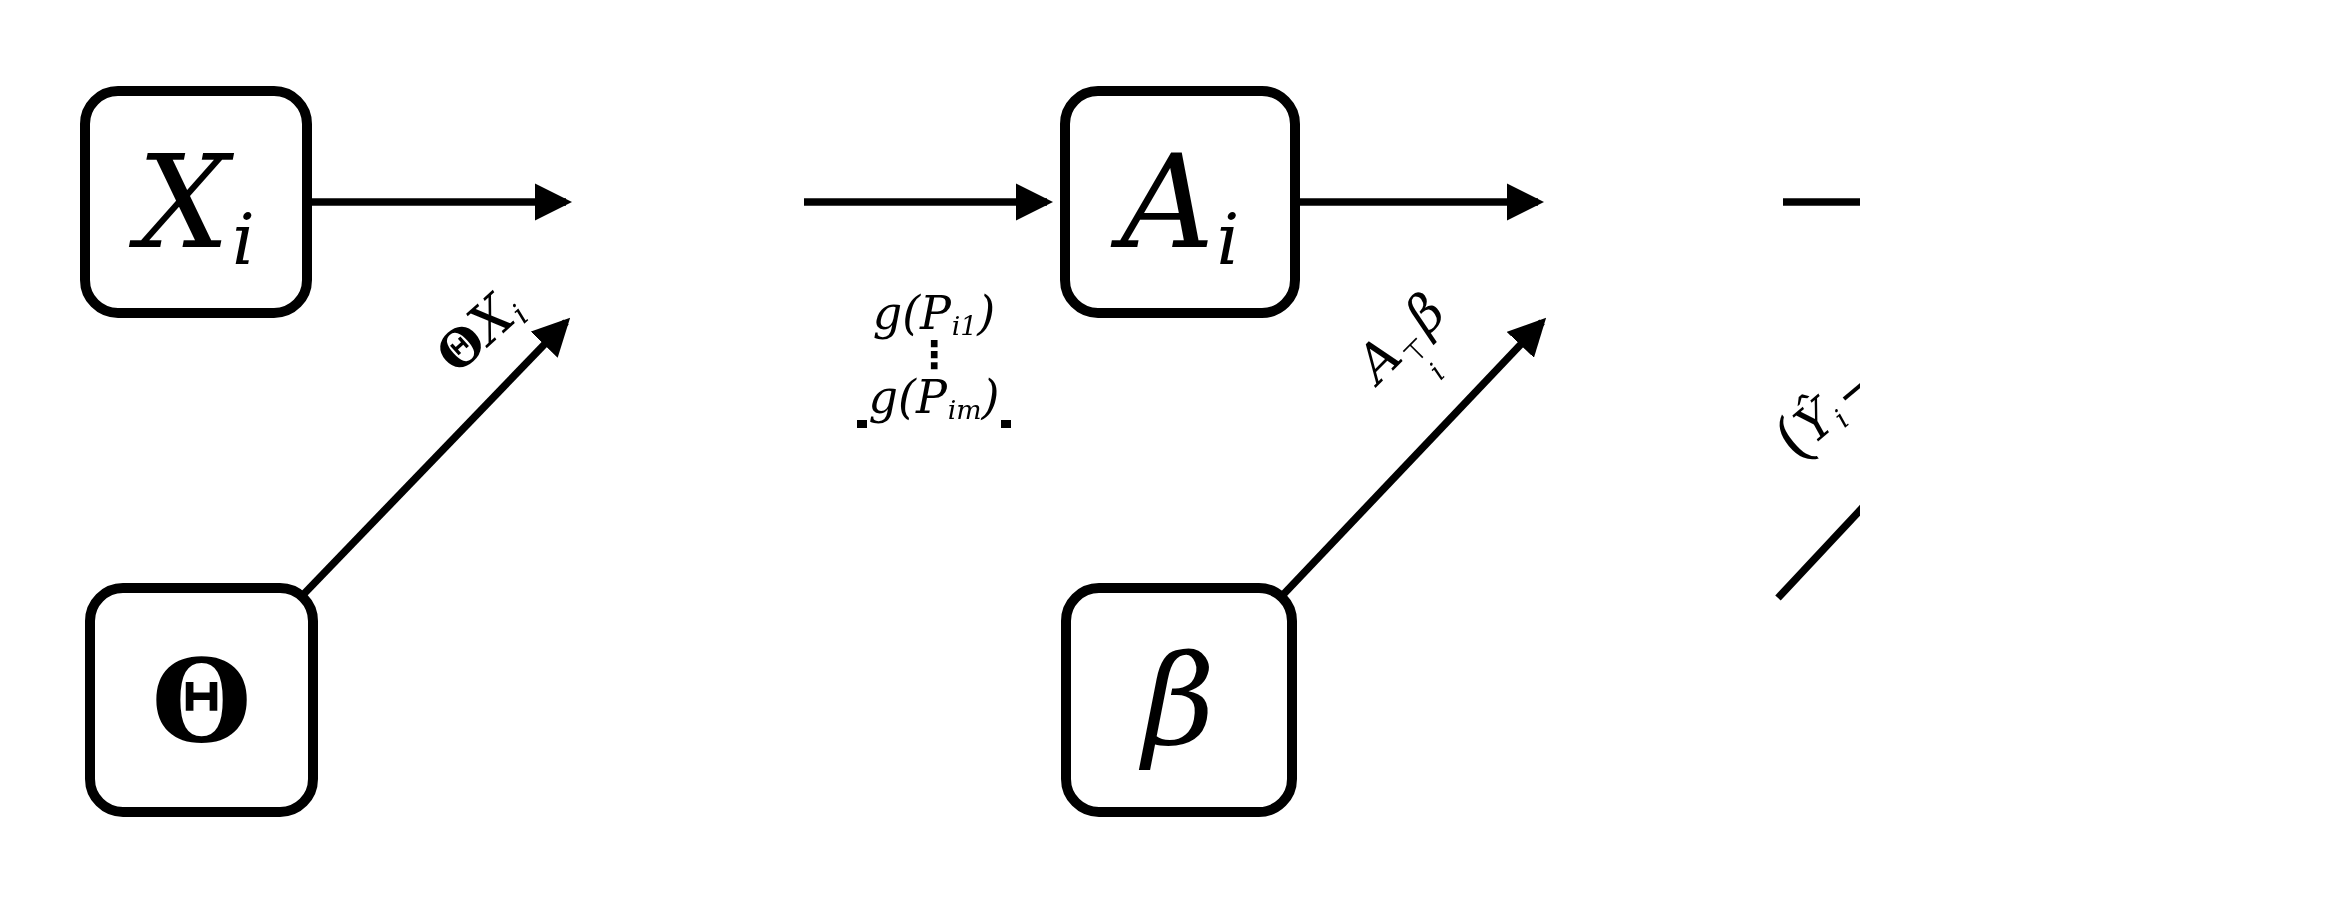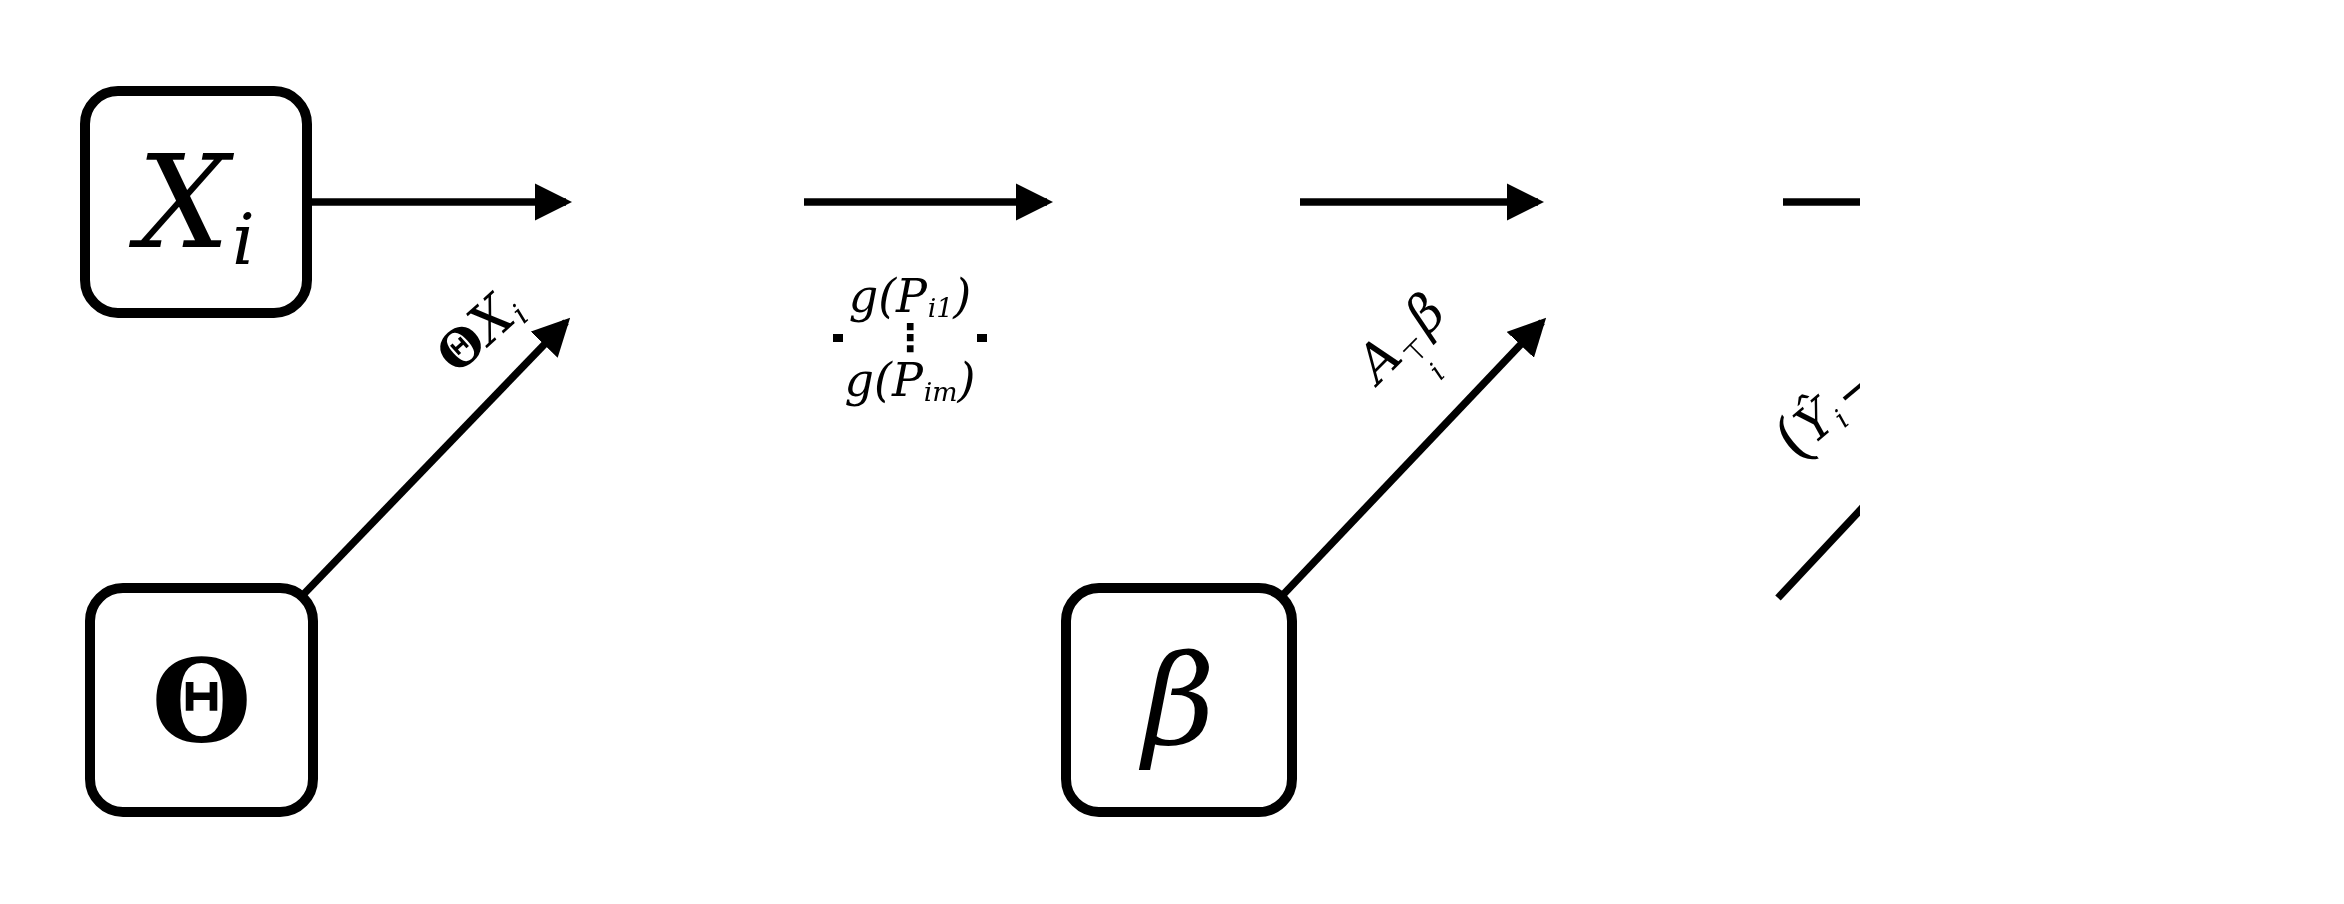--- a/index.html
+++ b/index.html
@@ -67,25 +67,25 @@
   }
   .stack .tt { font-style: normal; font-family: "DejaVu Sans", "Liberation Sans", sans-serif; }
 
   .paren { font-size: 1.25em; font-style: normal; position: relative; top: 0.06em; }
   .minus { margin: 0 0.10em; font-style: normal; }
   .pow   { font-size: 0.55em; position: relative; top: -0.65em; margin-left: 0.06em; }
 
   
   .matrix {
     position: absolute;
-    left: 833px; top: 247px;
+    left: 857px; top: 247px;
     width: 154px; height: 181px;
     box-sizing: border-box;
     display: flex;
-    align-items: center;
+    align-items: flex-end;
     font-style: italic;
   }
   .bracket { width: 15px; box-sizing: border-box; }
   .bracket.l { border: 4px solid #000; border-right: none; }
   .bracket.r { border: 4px solid #000; border-left: none; }
   .entries {
     flex: 1;
     display: flex;
     flex-direction: column;
     justify-content: space-between;
@@ -121,20 +121,23 @@
     <line x1="300" y1="598" x2="566" y2="322" stroke="#000" stroke-width="7.5" marker-end="url(#ah)"></line>
     <line x1="1280" y1="598" x2="1542" y2="322" stroke="#000" stroke-width="7.5" marker-end="url(#ah)"></line>
     <line x1="1778" y1="598" x2="2038" y2="320" stroke="#000" stroke-width="7.5" marker-end="url(#ah)"></line>
   </svg>
 
   <div class="node" style="left:80px;top:86px;width:232px;height:232px">
     <span class="lbl"><span>X</span><span class="sub">i</span></span>
   </div>
 
 
+  <div class="node" style="left:1060px;top:86px;width:240px;height:232px">
+    <span class="lbl"><span>A</span><span class="sub">i</span></span>
+  </div>
 
 
 
   <div class="node node-theta" style="left:85px;top:583px;width:233px;height:234px">
     <span class="lbl"><span>Θ</span></span>
   </div>
 
   <div class="node node-beta" style="left:1061px;top:583px;width:236px;height:234px">
     <span class="lbl"><span>β</span></span>
   </div>

